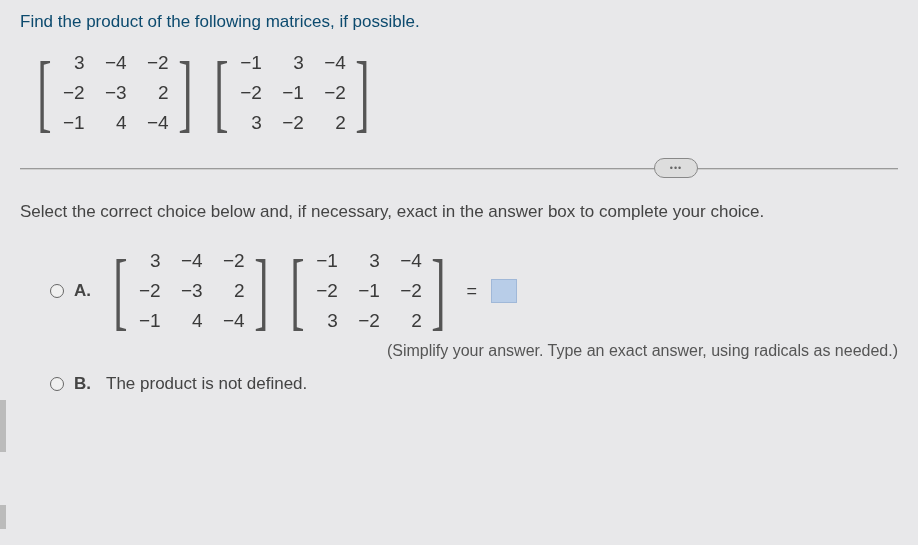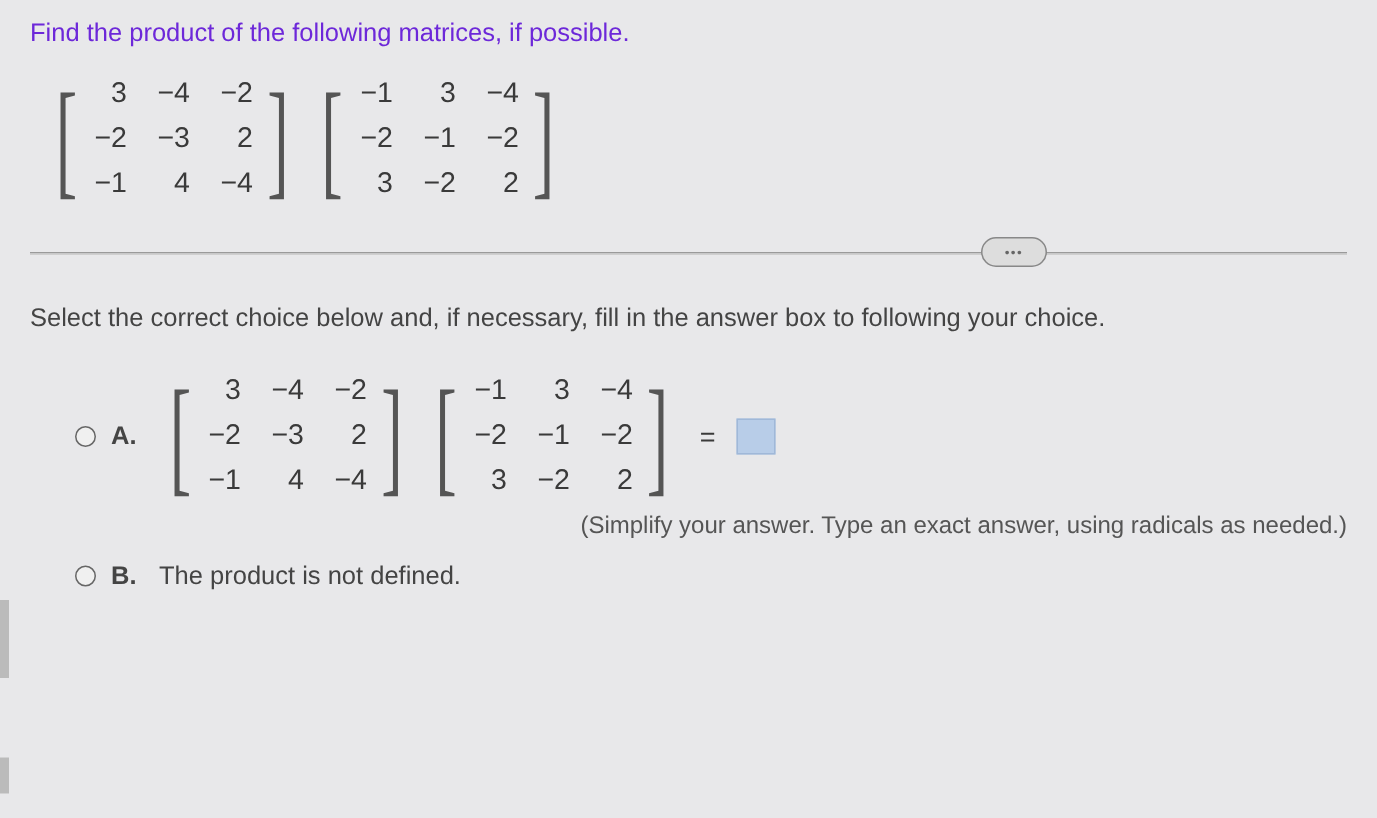--- a/index.html
+++ b/index.html
@@ -7,21 +7,21 @@
       width: 918px;
       height: 545px;
       background: #e8e8ea;
       font-family: Arial, sans-serif;
       color: #3a3a3a;
       padding: 12px 20px;
       position: relative;
     }
     .instruction {
       font-size: 17px;
-      color: #6d28d9;
+      color: #0c4a6e;
       margin-bottom: 16px;
     }
     .matrices-row {
       display: flex;
       align-items: center;
       gap: 8px;
       margin-left: 10px;
       margin-bottom: 30px;
     }
     .matrix {
@@ -179,21 +179,21 @@
     </div>
     <span class="bracket-right">]</span>
   </div>
 </div>
 
 <div class="divider-wrap">
   <div class="divider"></div>
   <div class="divider-pill">•••</div>
 </div>
 
-<div class="select-text">Select the correct choice below and, if necessary, fill in the answer box to following your choice.</div>
+<div class="select-text">Select the correct choice below and, if necessary, exact in the answer box to complete your choice.</div>
 
 <div class="option-row">
   <span class="radio"></span>
   <span class="opt-label">A.</span>
   <div class="option-content">
     <div class="matrix">
       <span class="bracket-left">[</span>
       <div class="matrix-grid">
         <span class="matrix-cell">3</span>
         <span class="matrix-cell">−4</span>

